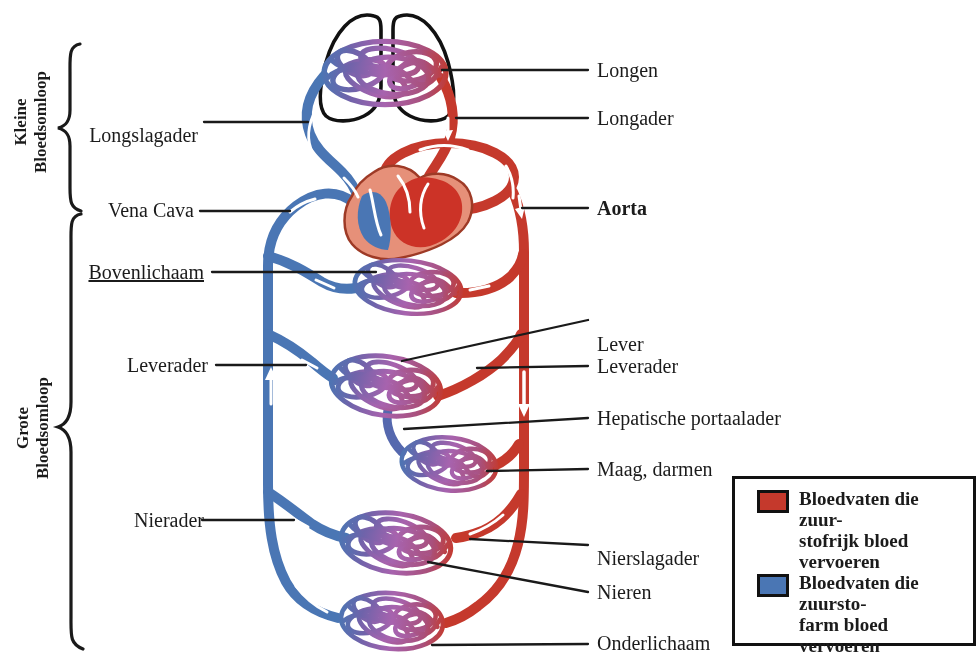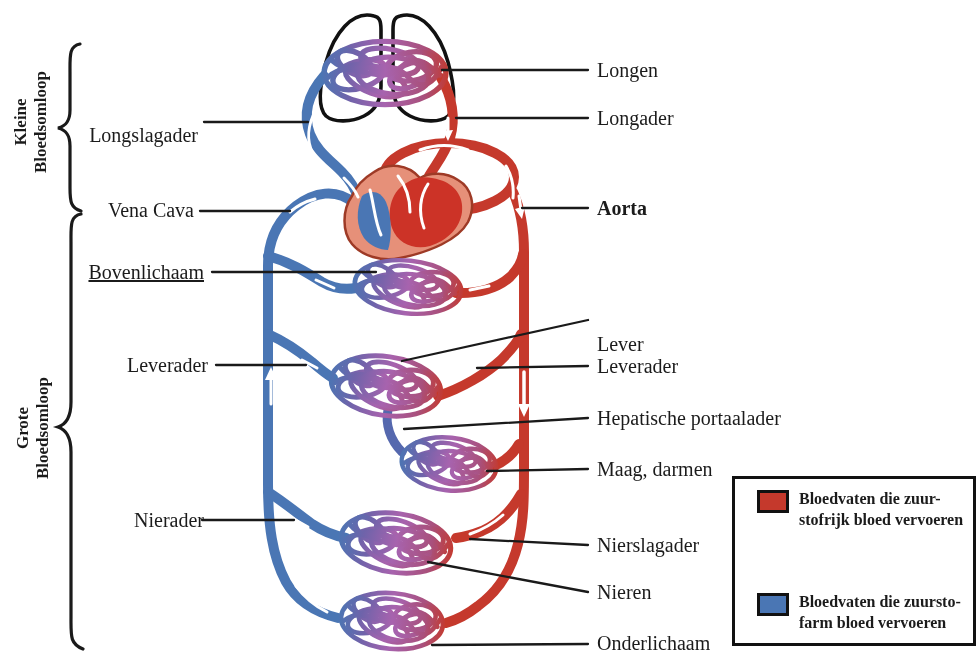--- a/index.html
+++ b/index.html
@@ -19,21 +19,21 @@
     position:absolute;left:732px;top:476px;width:244px;height:170px;
     border:3px solid #111;background:#fff;box-sizing:border-box;
     display:flex;flex-direction:column;justify-content:space-between;
     padding:9px 6px 10px 22px;
   }
   .legend-item{display:flex;align-items:flex-start;}
   .swatch{
     width:26px;height:17px;border:3px solid #111;margin-right:10px;margin-top:2px;
     flex:0 0 auto;box-sizing:content-box;
   }
-  .legend-text{font-weight:bold;font-size:16px;line-height:21px;}
+  .legend-text{font-weight:bold;font-size:19px;line-height:21px;}
 </style>
 </head>
 <body>
 
 <div id="stage">
 
   <svg id="diagram-svg" width="980" height="664" viewBox="0 0 980 664">
     <defs>
       <linearGradient id="meshGrad" gradientUnits="userSpaceOnUse" x1="-62" y1="0" x2="62" y2="0">
         <stop offset="0" stop-color="#4a76b4"></stop>
@@ -171,21 +171,21 @@
   <div class="lbl lbl-left" style="right:772px;top:354px;">Leverader</div>
   <div class="lbl lbl-left" style="right:776px;top:509px;">Nierader</div>
 
   <div class="lbl" style="left:597px;top:59px;">Longen</div>
   <div class="lbl" style="left:597px;top:107px;">Longader</div>
   <div class="lbl" style="left:597px;top:197px;font-weight:bold;">Aorta</div>
   <div class="lbl" style="left:597px;top:309px;margin-top:24px;">Lever</div>
   <div class="lbl" style="left:597px;top:355px;">Leverader</div>
   <div class="lbl" style="left:597px;top:407px;">Hepatische portaalader</div>
   <div class="lbl" style="left:597px;top:458px;">Maag, darmen</div>
-  <div class="lbl" style="left:597px;top:534px;text-align:right;">Nierslagader</div>
+  <div class="lbl" style="left:597px;top:547px;text-align:right;">Nierslagader</div>
   <div class="lbl" style="left:597px;top:581px;">Nieren</div>
   <div class="lbl" style="left:597px;top:632px;">Onderlichaam</div>
 
   <div class="legend">
     <div class="legend-item">
       <span class="swatch" style="background: rgb(197, 57, 44);"></span>
       <span class="legend-text">
         <span>Bloedvaten die zuur-</span><br>
         <span>stofrijk bloed vervoeren</span>
       </span>

